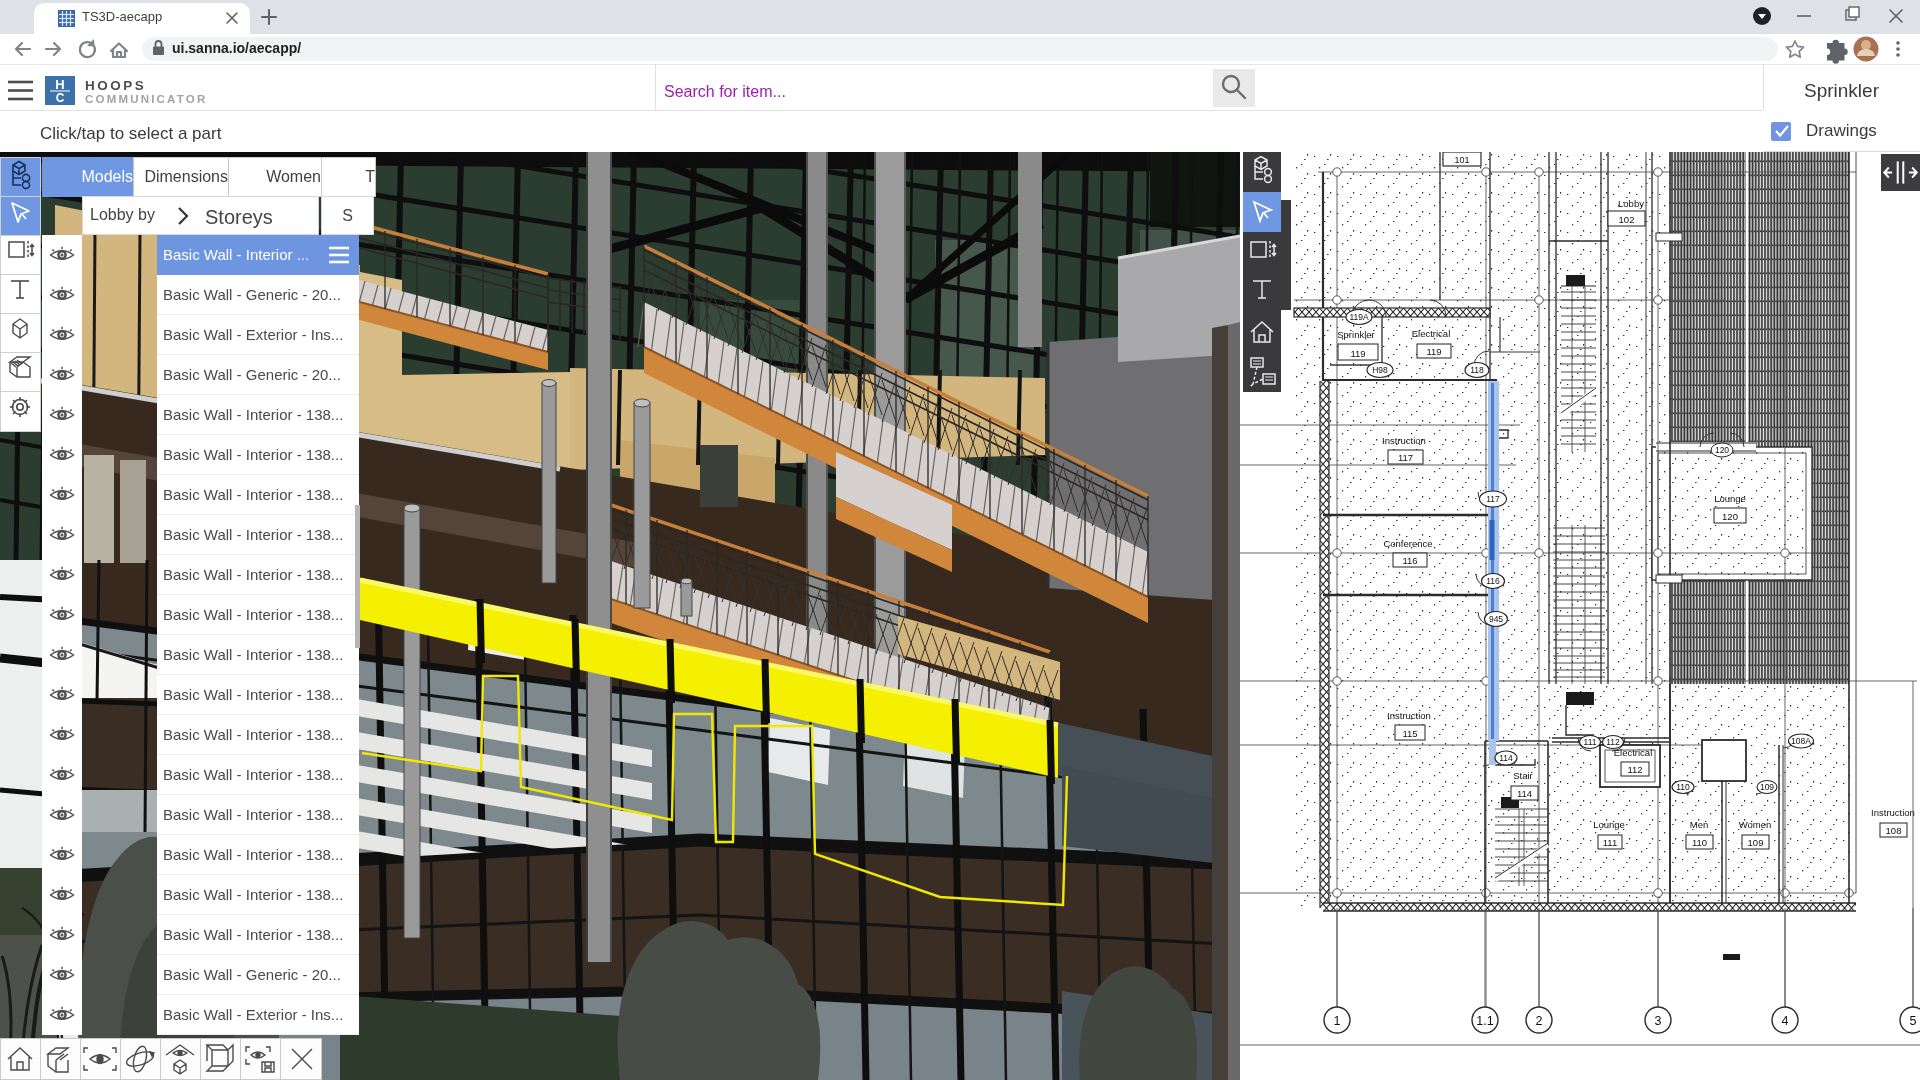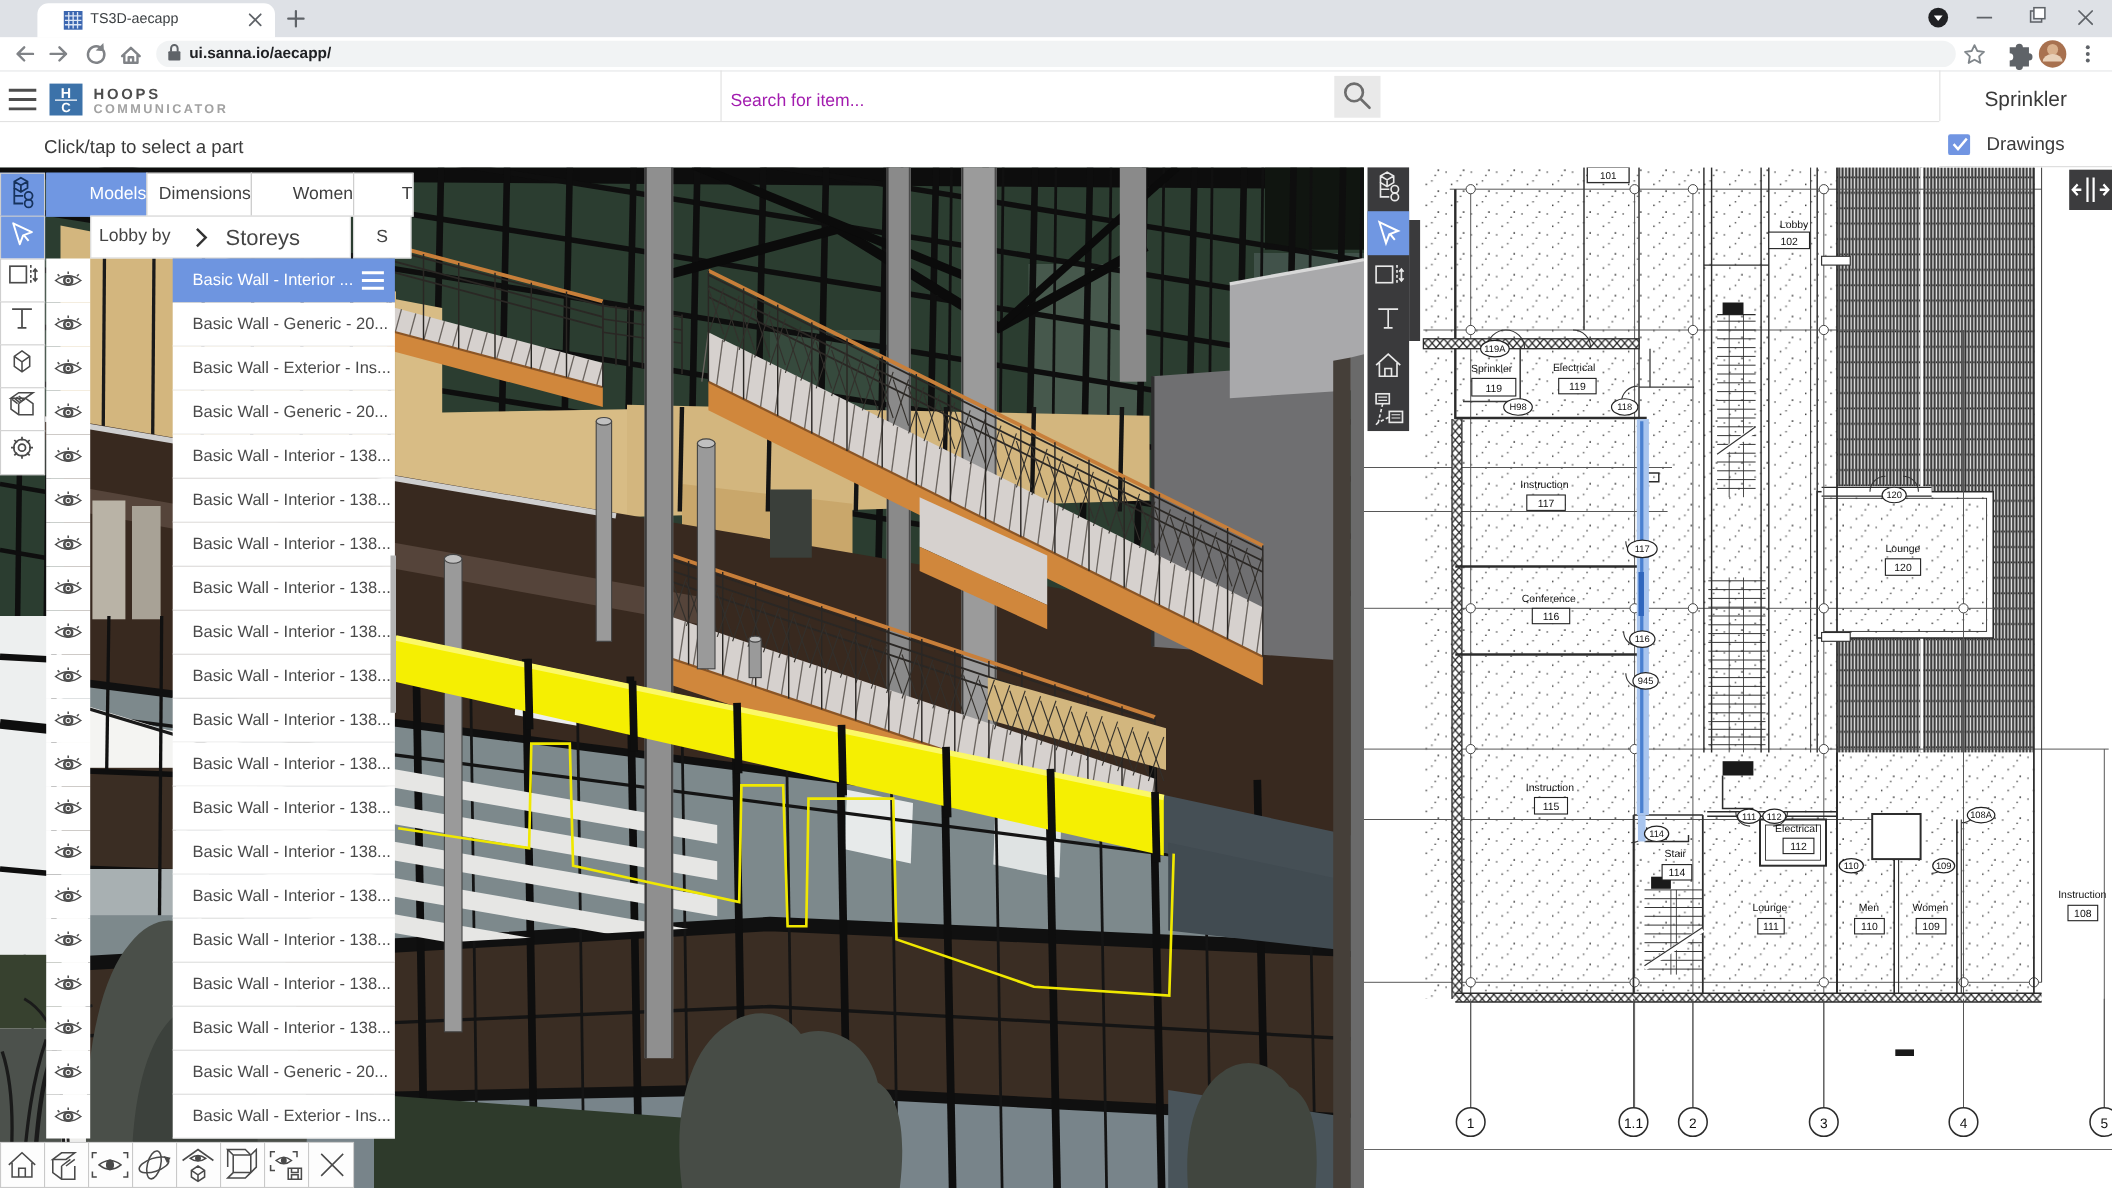--- a/index.html
+++ b/index.html
@@ -24,21 +24,21 @@
   #clicktap{left:40px;top:124px;font-size:17px;color:#3a3a3a;}
   
   .tbox{position:absolute;left:0;width:39px;height:39px;background:#fff;border:1px solid #cfcfcf;}
   .tblue{background:#7097e2;}
   
   .tab2{position:absolute;top:157px;height:38px;background:#fff;border:1px solid #c9c9c9;
     font-size:16px;color:#3f3f3f;text-align:right;line-height:38px;}
   
   .row{position:absolute;left:157px;width:202px;height:40px;background:#fff;
     font-size:15px;color:#4a4a4a;line-height:40px;white-space:nowrap;overflow:hidden;
-    border-bottom:1px solid #ededed;padding-left:18px;box-sizing:border-box;}
+    border-bottom:1px solid #ededed;padding-left:6px;box-sizing:border-box;}
   .eyebox{position:absolute;left:42px;width:40px;height:40px;background:#fff;}
 </style>
 </head>
 <body>
 <div id="stage">
 
   <div class="abs" style="left:0;top:152px;width:1240px;height:928px;overflow:hidden;" id="vp3d">
       <svg style="position:absolute;left:0;top:0;" width="1240" height="928" viewBox="0 152 1240 928">
 <rect x="0" y="152" width="1240" height="928" fill="#2b3d30"></rect>
 <clipPath id="greenclip">

